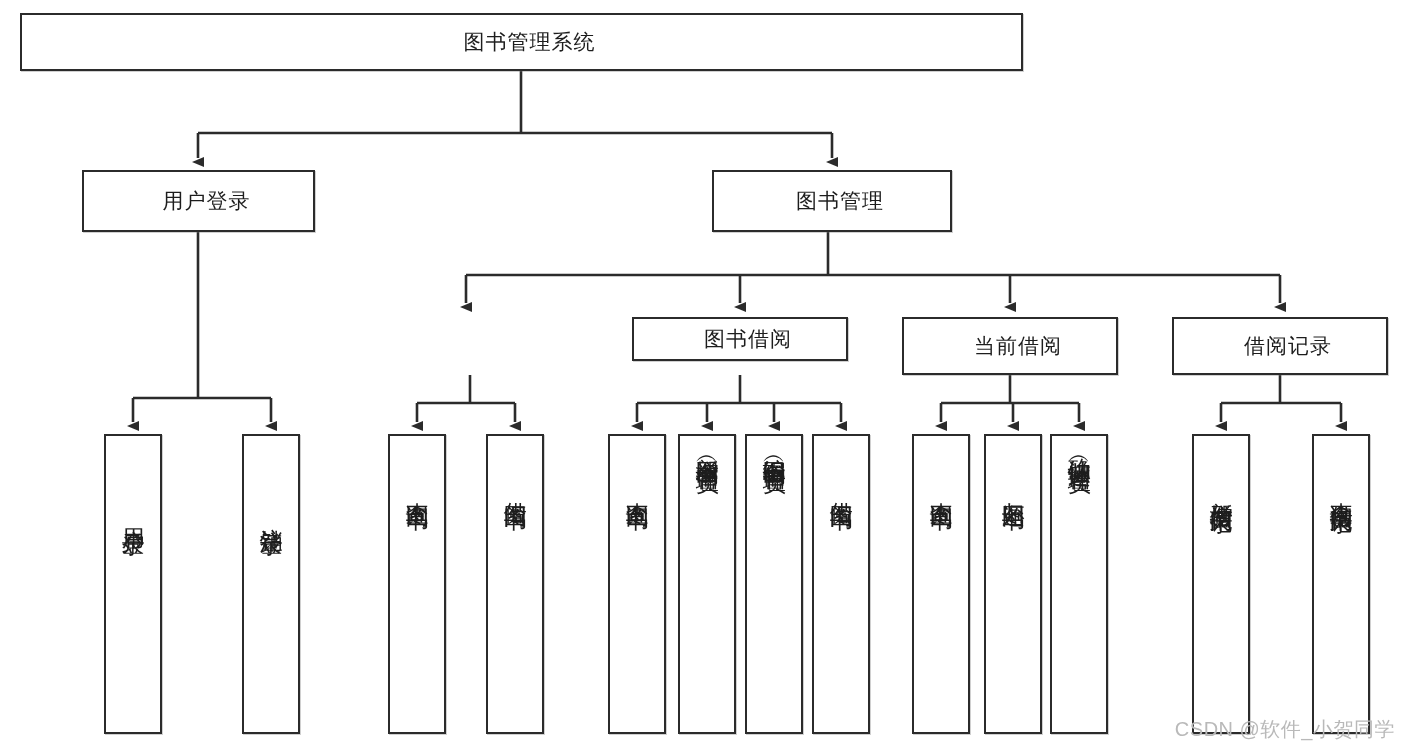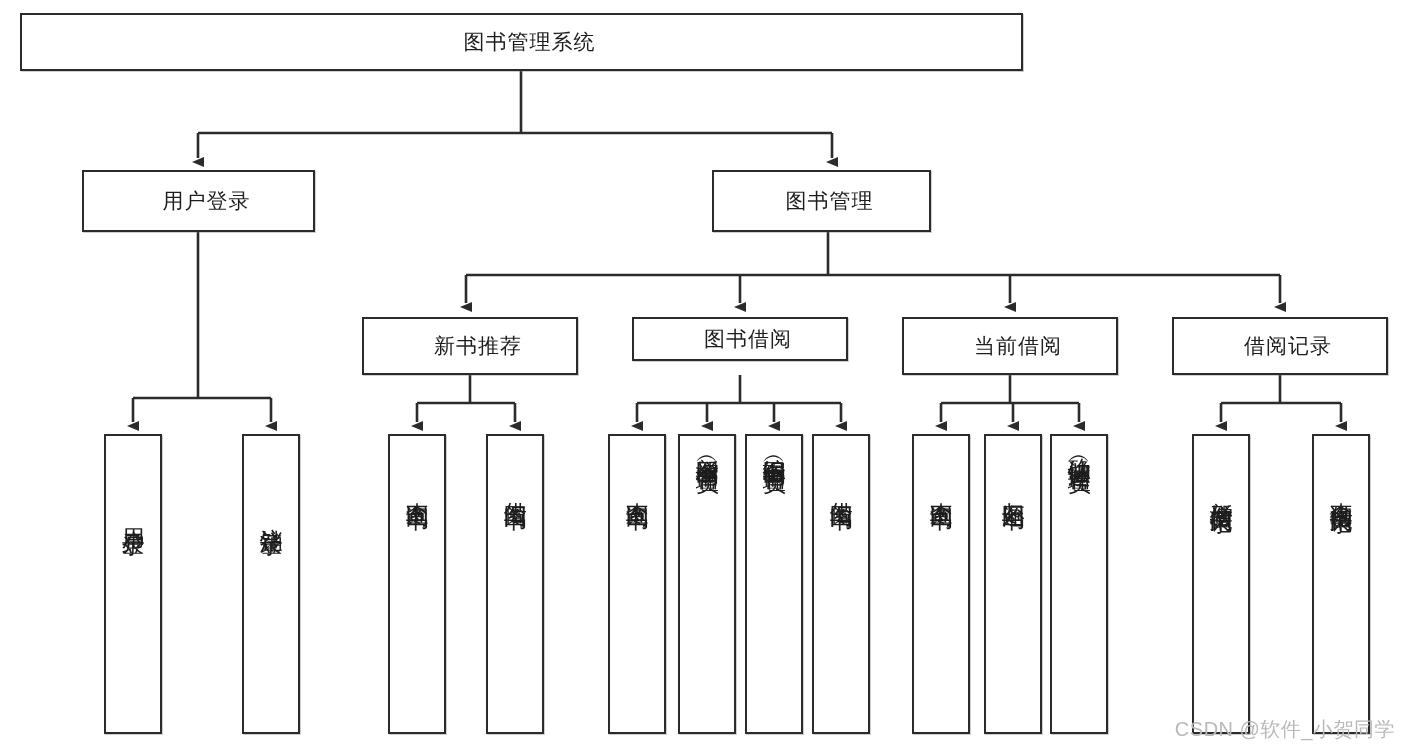--- a/index.html
+++ b/index.html
@@ -121,27 +121,24 @@
     </g>
   </svg>
 
   <div class="node-box" style="left:20px;top:13px;width:1003px;height:58px;">
     <span class="node-label">图书管理系统</span>
   </div>
 
   <div class="node-box" style="left:82px;top:170px;width:233px;height:62px;">
     <span class="node-label">用户登录</span>
   </div>
-  <div class="node-box" style="left:712px;top:170px;width:219px;height:62px;">
+  <div class="node-box" style="left:712px;top:170px;width:240px;height:62px;">
     <span class="node-label">图书管理</span>
   </div>
 
-  <div class="node-box" style="left:362px;top:317px;width:216px;height:58px;">
-    <span class="node-label">新书推荐</span>
-  </div>
   <div class="node-box" style="left:632px;top:317px;width:216px;height:44px;">
     <span class="node-label">图书借阅</span>
   </div>
   <div class="node-box" style="left:902px;top:317px;width:216px;height:58px;">
     <span class="node-label">当前借阅</span>
   </div>
   <div class="node-box" style="left:1172px;top:317px;width:216px;height:58px;">
     <span class="node-label">借阅记录</span>
   </div>
 

